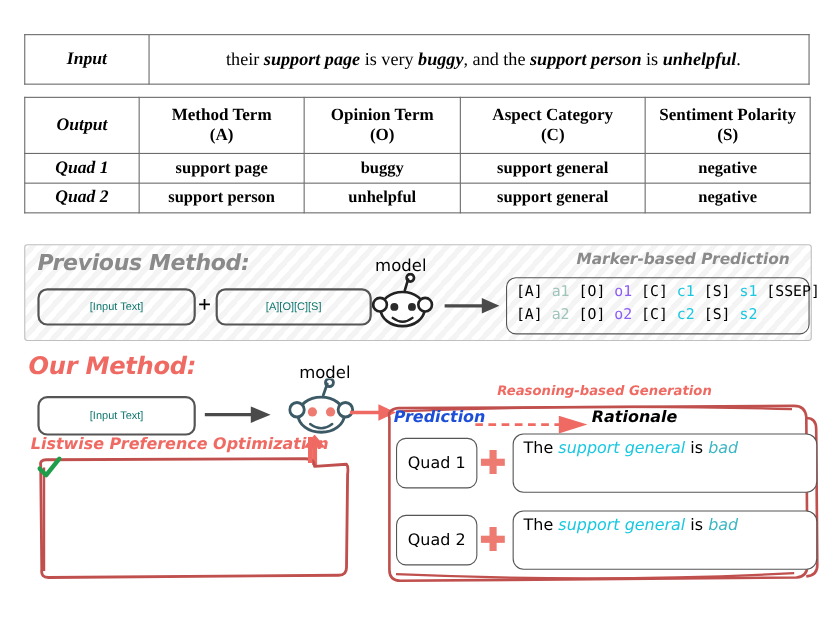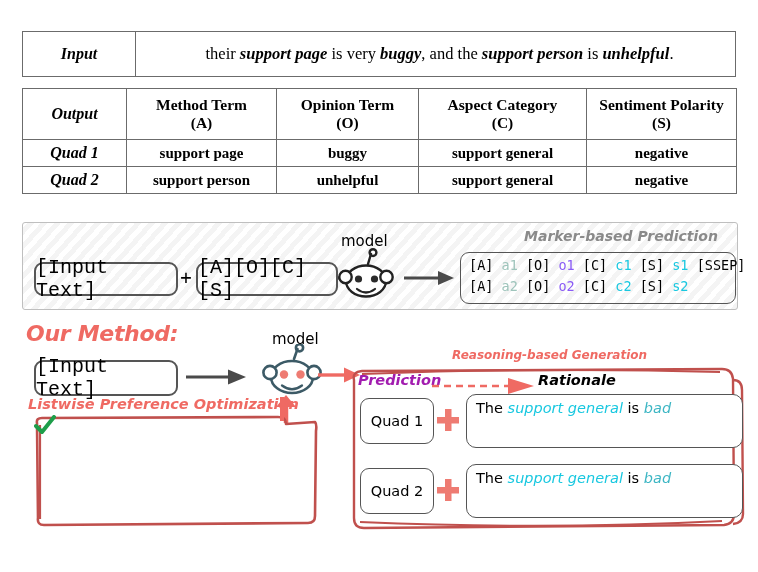--- a/index.html
+++ b/index.html
@@ -48,21 +48,21 @@
   }
   #prev-title{
     position:absolute;left:34px;top:226px;
     font-family:"DejaVu Sans", sans-serif;
     font-weight:bold;font-style:italic;font-size:20px;color:#8a8a8a;
     letter-spacing:-0.3px;
   }
   .chip{
     position:absolute;display:flex;align-items:center;justify-content:center;
     border:2px solid #555;border-radius:9px;background:transparent;
-    font-family:Liberation Mono, monospace;font-size:20px;color:#000000;
+    font-family:Liberation Sans, sans-serif;font-size:10px;color:#0f766e;
   }
   #chip-input-prev{left:34px;top:262px;width:140px;height:30px;}
   #chip-markers{left:196px;top:262px;width:138px;height:30px;}
   #plus-prev{
     position:absolute;left:176px;top:262px;width:20px;height:30px;
     display:flex;align-items:center;justify-content:center;
     font-family:"DejaVu Sans Mono", monospace;font-size:19px;color:#000;
   }
 
   #model-prev-label{
@@ -121,21 +121,21 @@
   #rbg-label{
     position:absolute;left:452px;top:348px;
     font-family:"DejaVu Sans", sans-serif;font-weight:bold;font-style:italic;
     font-size:12px;color:#ef6a63;
   }
   #reason-box{position:absolute;left:350px;top:366px;width:396px;height:166px;}
   #reason-box svg{position:absolute;left:0;top:0;}
   #pred-label{
     position:absolute;left:358px;top:372px;
     font-family:"DejaVu Sans", sans-serif;font-weight:bold;font-style:italic;
-    font-size:14.5px;color:#a21caf;
+    font-size:14.5px;color:#1d4ed8;
   }
   #rat-label{
     position:absolute;left:538px;top:372px;
     font-family:"DejaVu Sans", sans-serif;font-weight:bold;font-style:italic;
     font-size:14.5px;color:#000;
   }
   #dashed-arrow{position:absolute;left:432px;top:378px;}
 
   .quadbox{
     position:absolute;width:72px;height:44px;
@@ -216,20 +216,21 @@
       <td class="rowlbl">Quad 2</td>
       <td>support person</td>
       <td>unhelpful</td>
       <td>support general</td>
       <td>negative</td>
     </tr>
   </tbody>
     </table>
 
   <div id="prev-band"></div>
+  <div id="prev-title">Previous Method:</div>
 
   <div id="chip-input-prev" class="chip">[Input Text]</div>
   <div id="plus-prev">+</div>
   <div id="chip-markers" class="chip">[A][O][C][S]</div>
 
   <svg class="arrow-svg" style="position:absolute;left:338px;top:268px;" width="52" height="20">
     <line x1="0" y1="10" x2="36" y2="10" stroke="#4a4a4a" stroke-width="3"></line>
     <polygon points="34,3 50,10 34,17" fill="#4a4a4a"></polygon>
   </svg>
 

